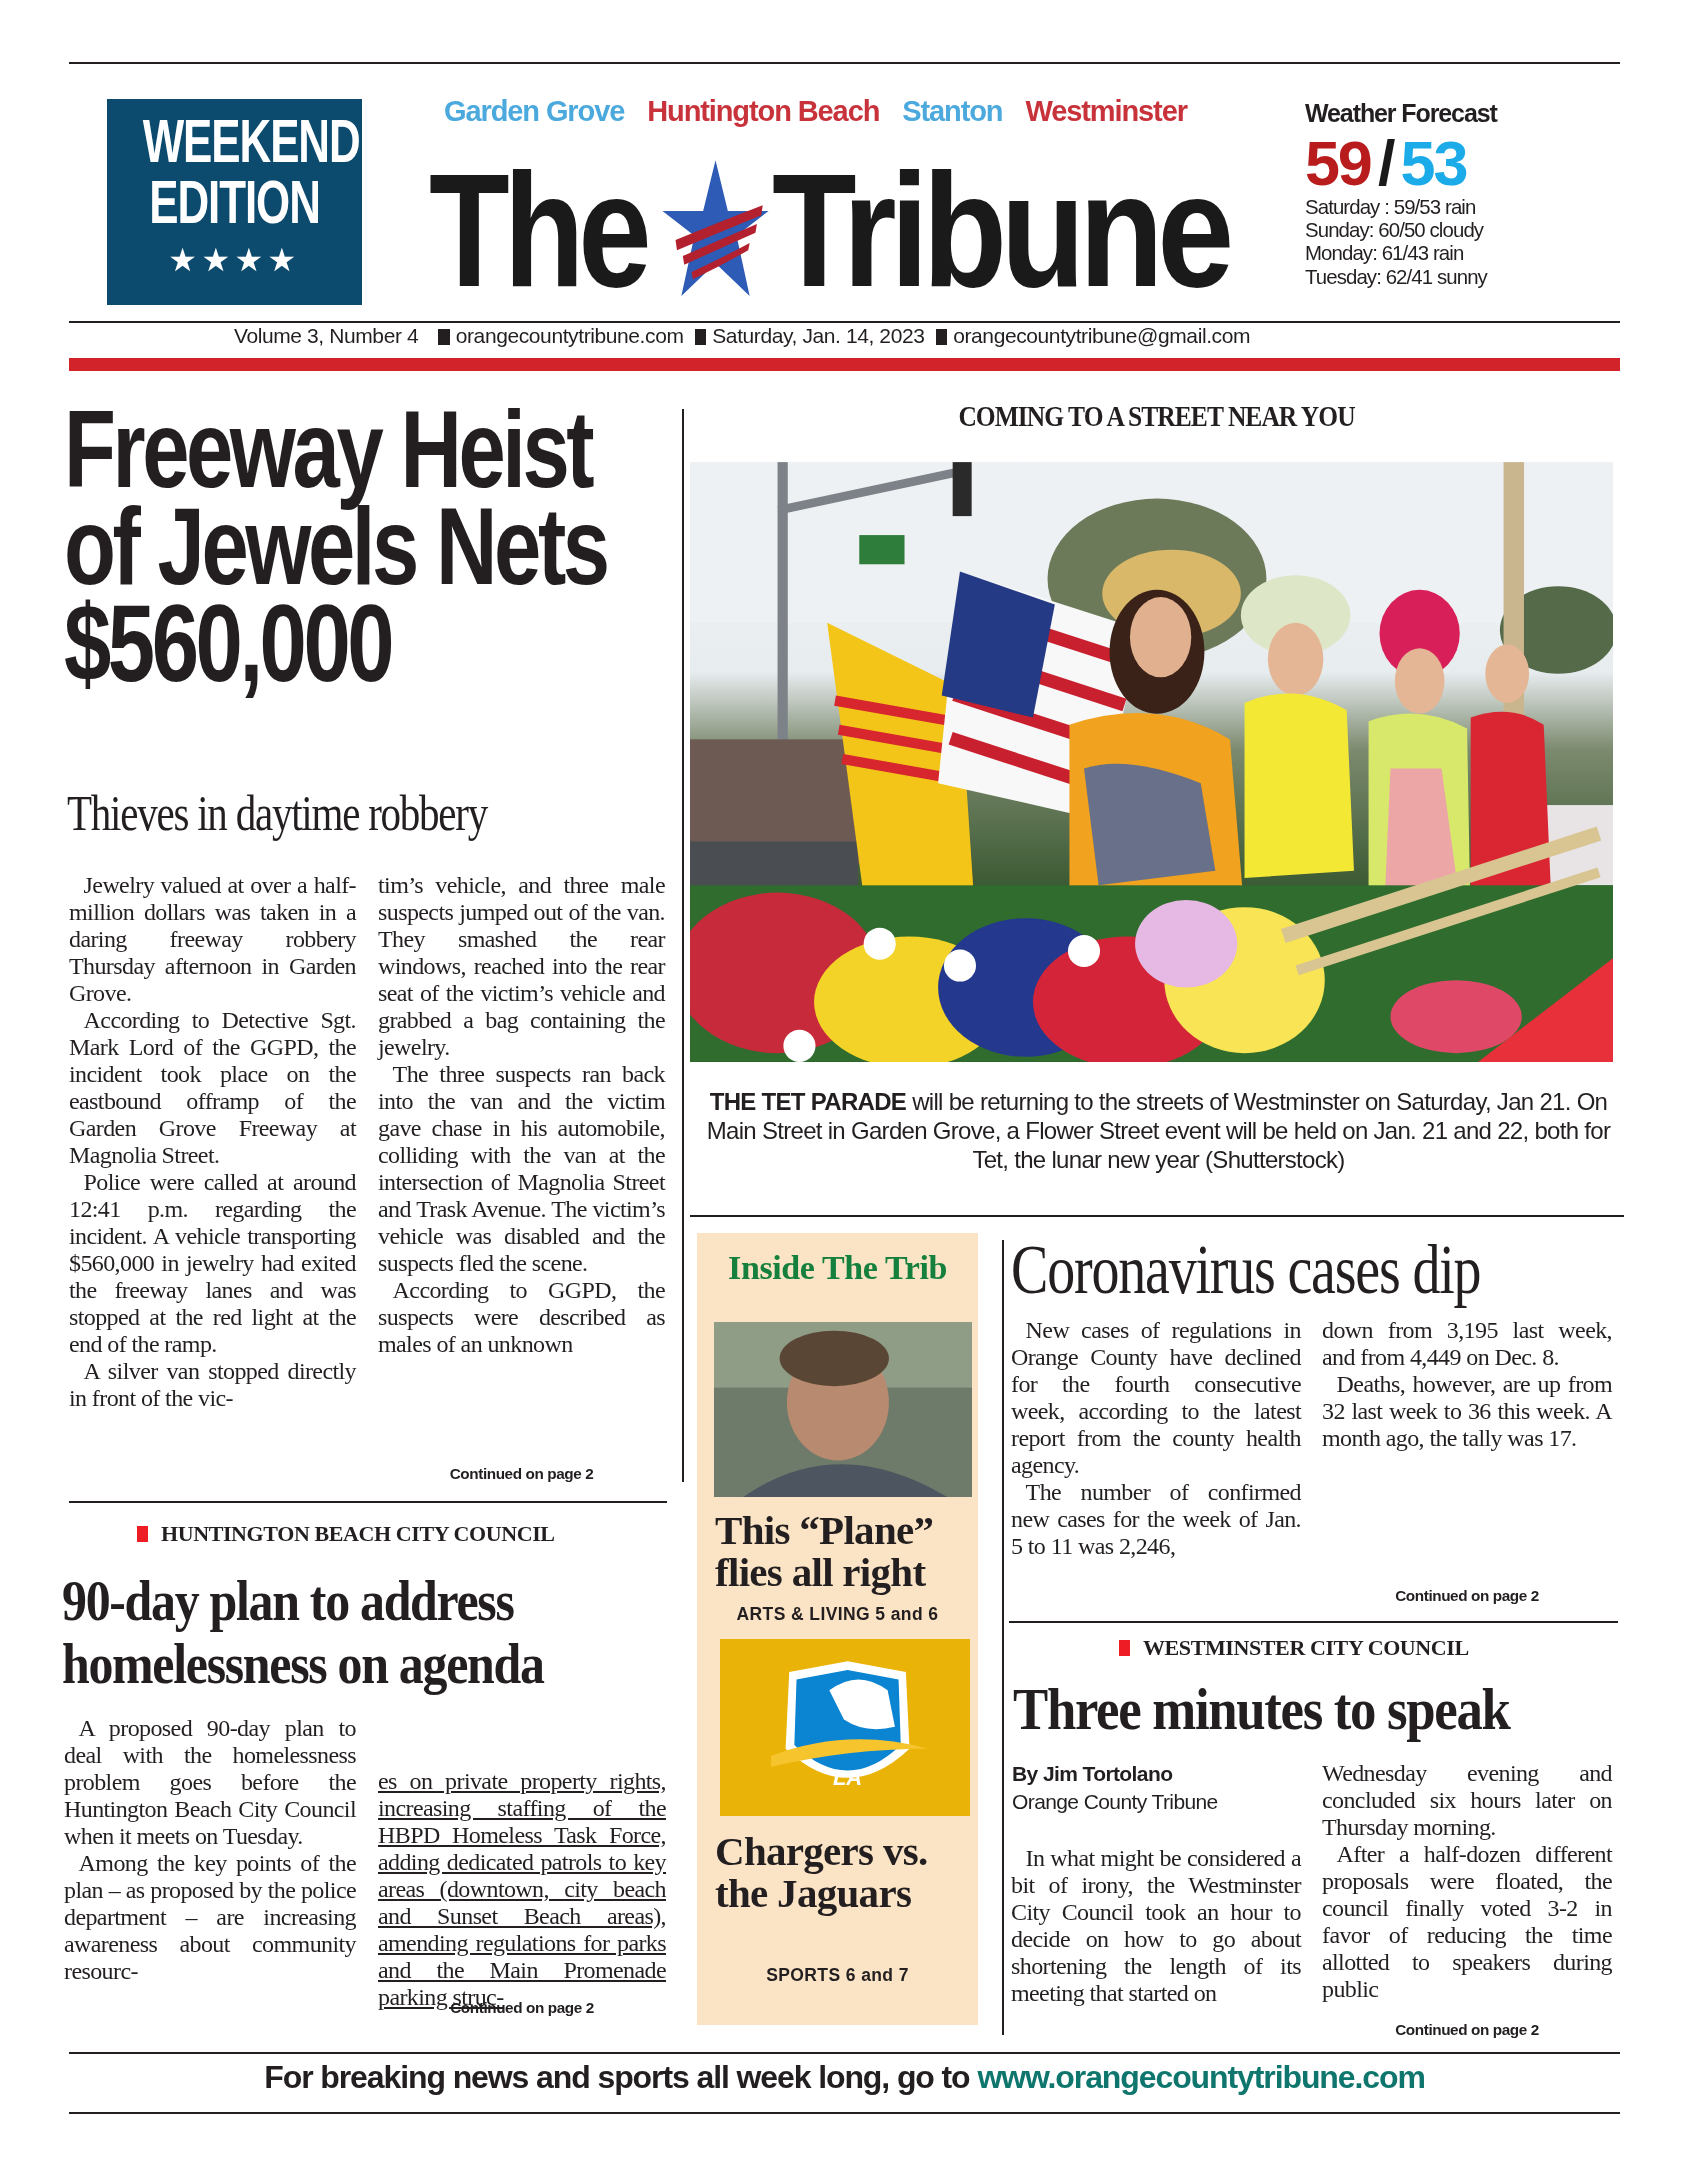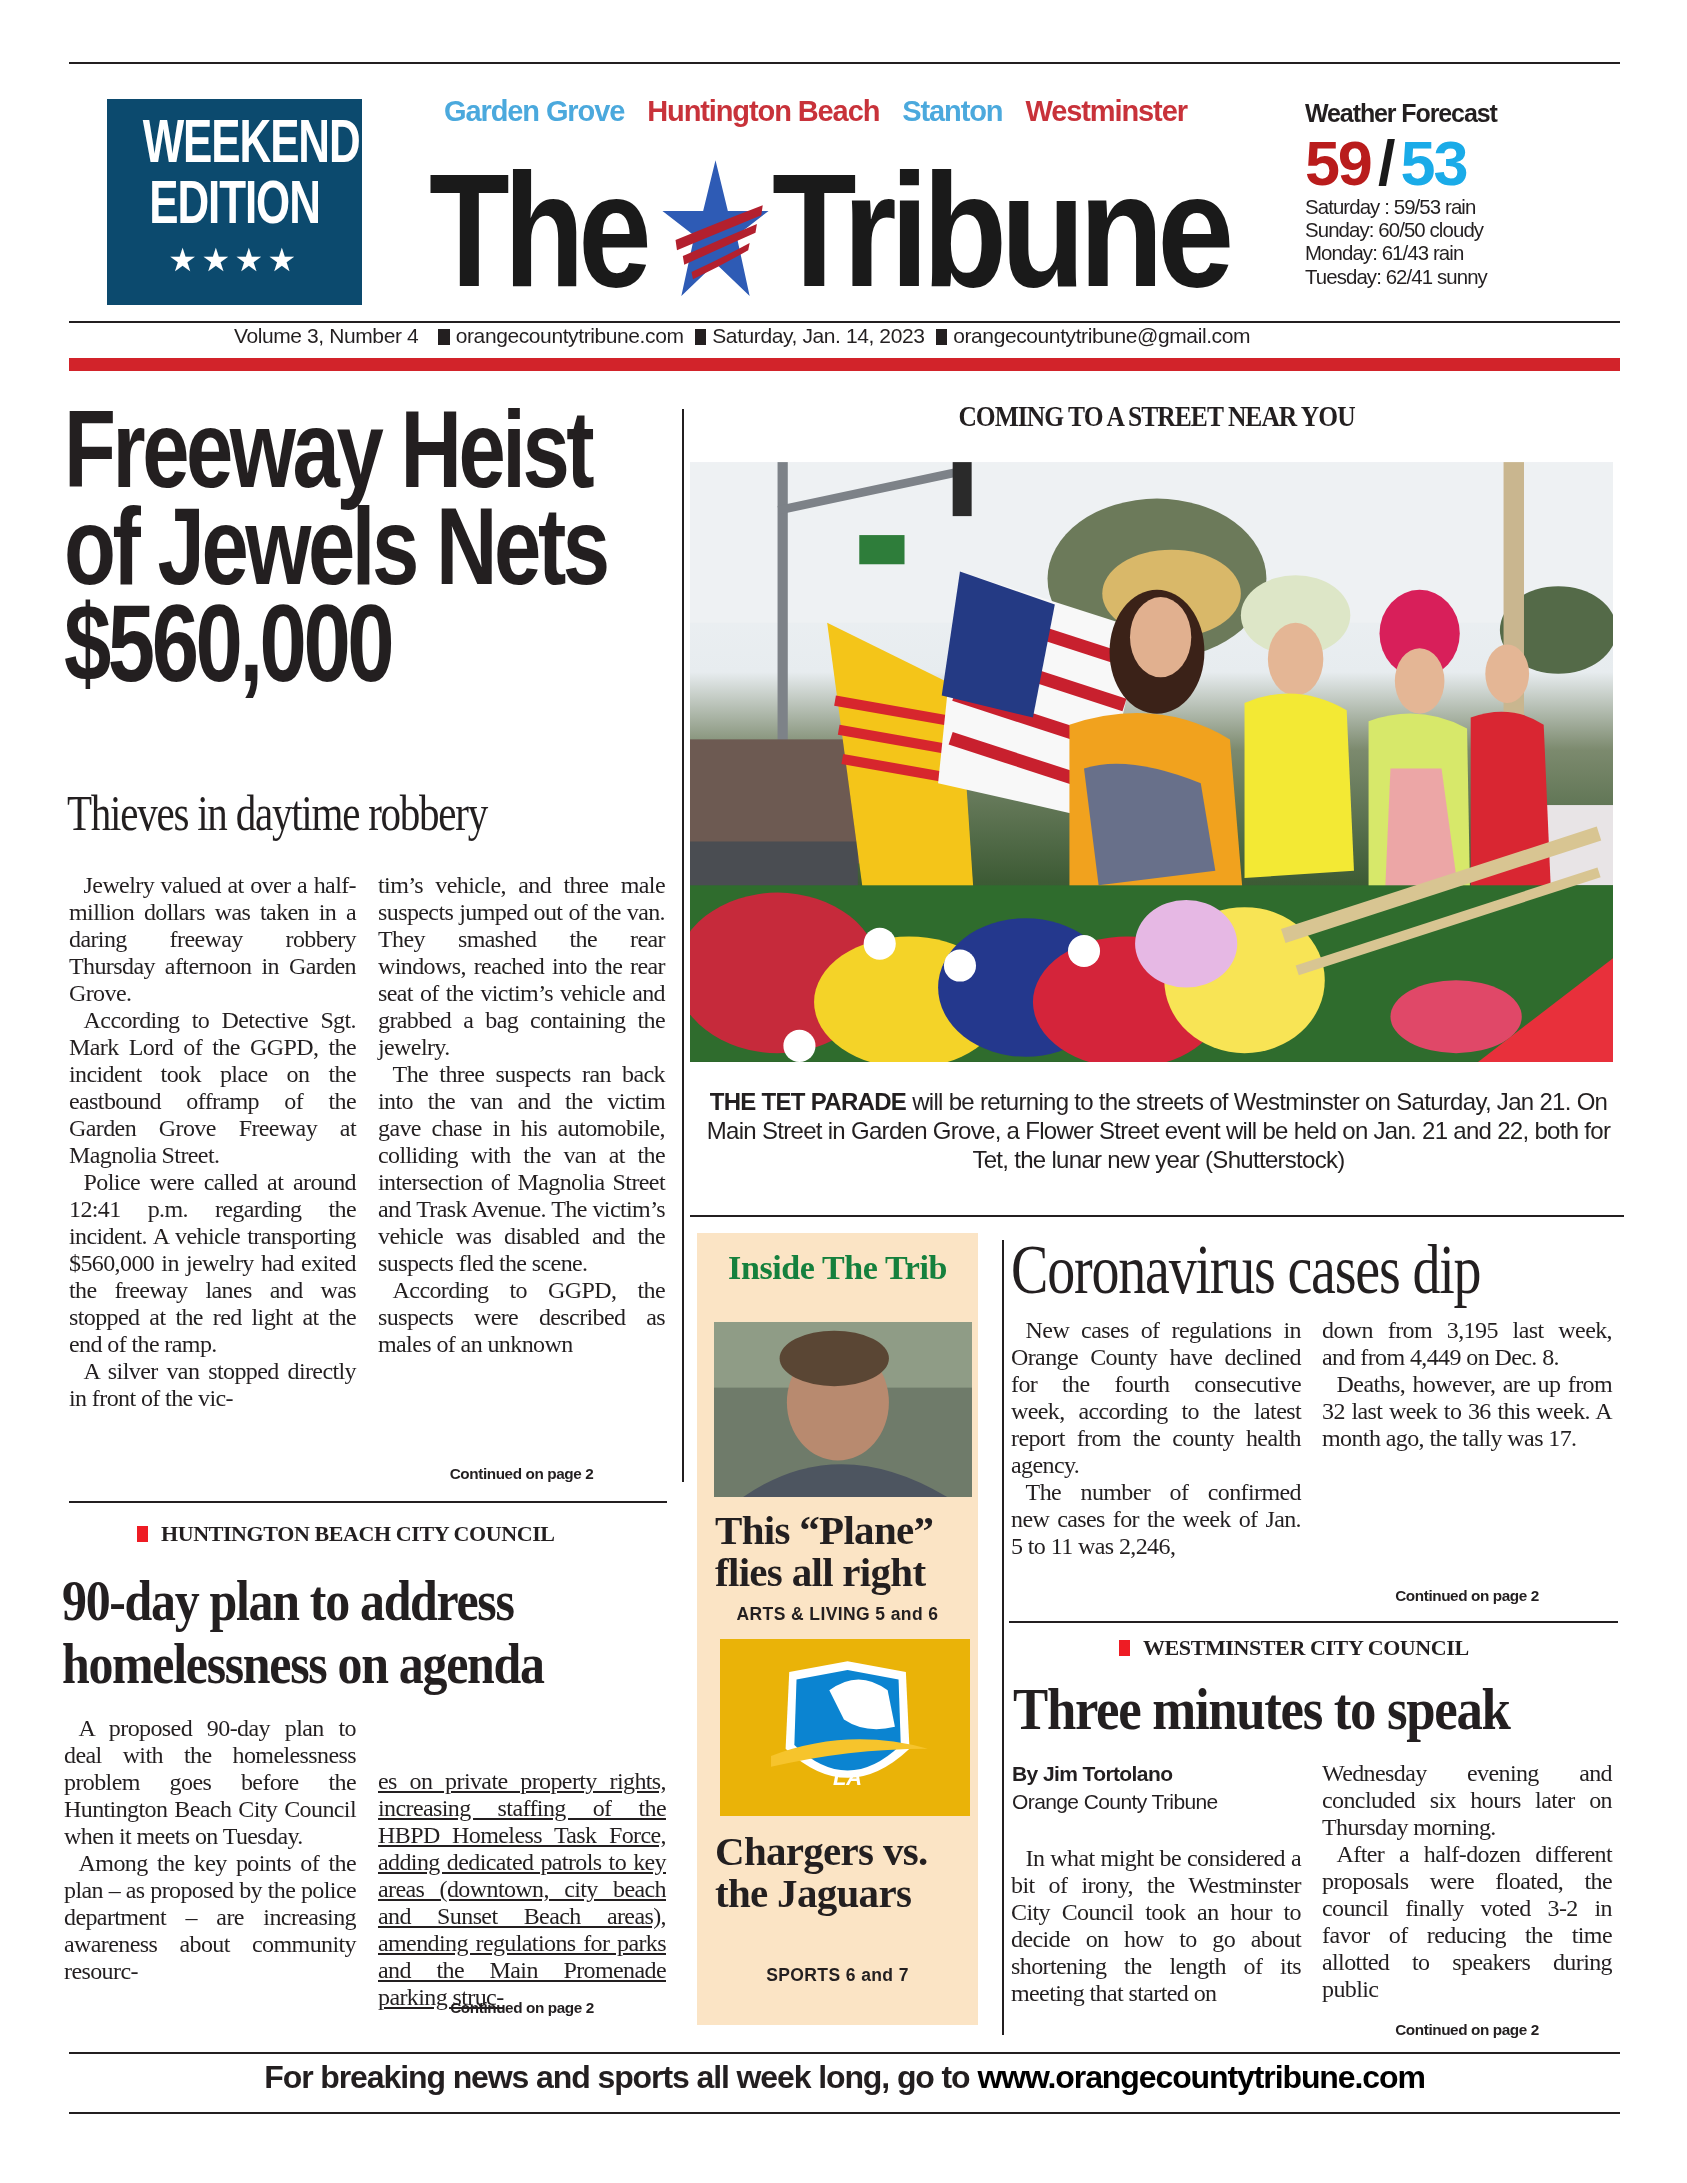--- a/index.html
+++ b/index.html
@@ -55,21 +55,21 @@
 
   
   .inside { left: 697px; top: 1233px; width: 281px; height: 792px; background: #fbe4c5; }
   .inside .ititle { position: absolute; left: 0; top: 16px; width: 100%; text-align: center; font-family: "Liberation Serif", serif; font-weight: bold; font-size: 34px; color: #15803d; letter-spacing: -0.4px; }
   .inside .iphoto { position: absolute; left: 17px; top: 44px; width: 258px; height: 106px; }
   .inside .ihead { position: absolute; left: 18px; font-family: "Liberation Serif", serif; font-weight: bold; font-size: 41px; line-height: 42px; letter-spacing: -0.7px; white-space: nowrap; }
   .inside .isub { position: absolute; left: 0; width: 100%; text-align: center; font-family: "Liberation Sans", sans-serif; font-weight: bold; font-size: 17.5px; letter-spacing: 0.4px; }
   .inside .ilogo { position: absolute; left: 23.4px; width: 250px; height: 177px; background: #eab308; }
 
   .footer-line { left: 69px; top: 2059px; width: 1551px; text-align: center; font-family: "Liberation Sans", sans-serif; font-weight: bold; font-size: 32px; letter-spacing: -1.1px; }
-  .footer-line .url { color: #000000; }
+  .footer-line .url { color: #0f766e; }
 </style>
 </head>
 <body>
 
 <div class="rule" style="left:69px;top:62px;width:1551px;height:2.2px;"></div>
 
 <div class="abs weekend-box">
   <div class="w1">WEEKEND</div>
   <div class="w2">EDITION</div>
   <div class="stars">★★★★</div>

